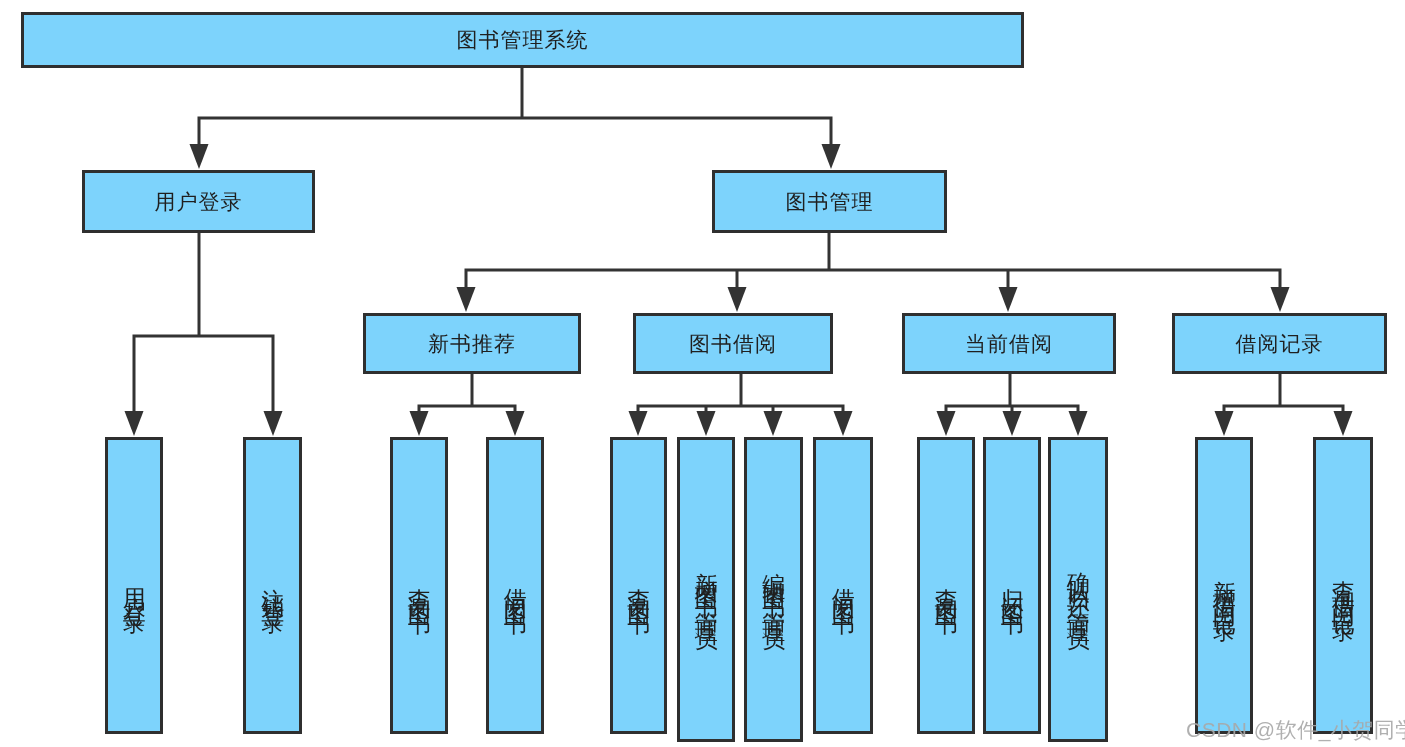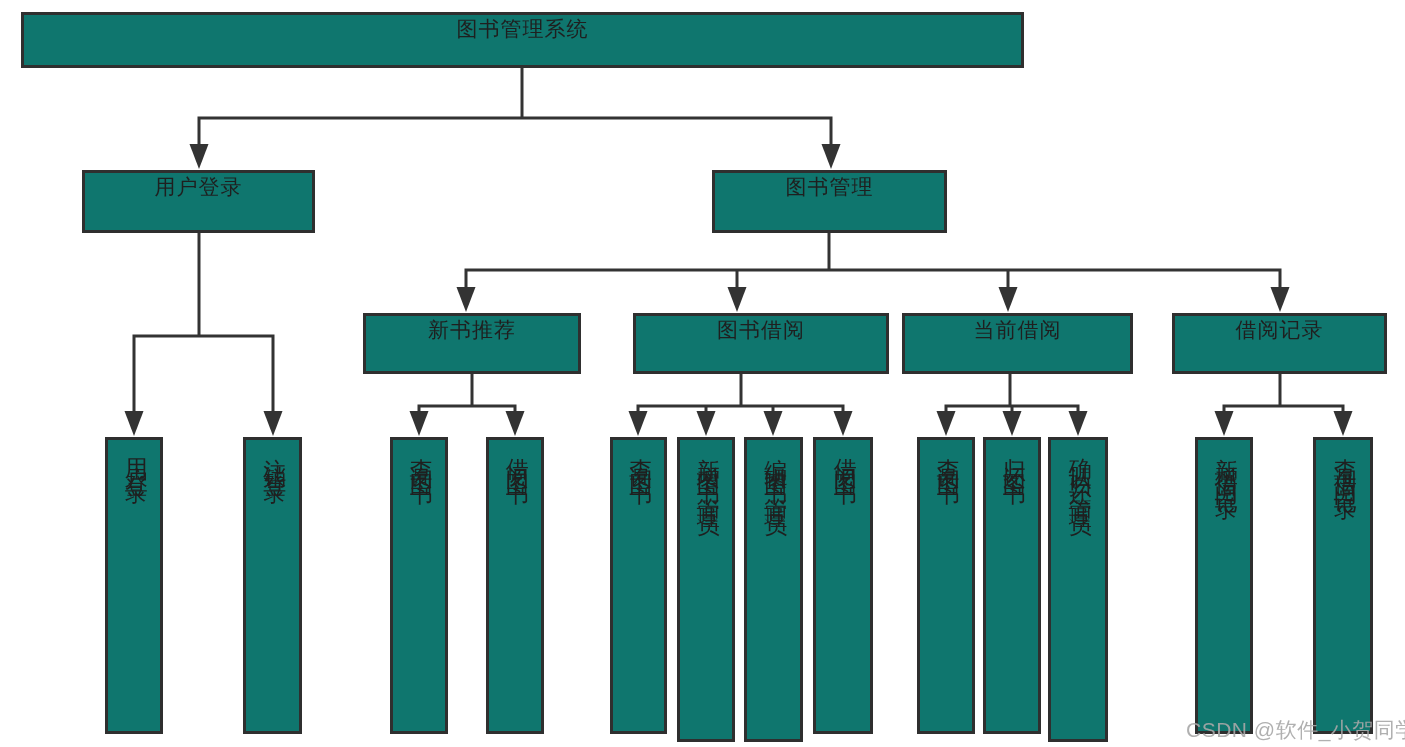--- a/index.html
+++ b/index.html
@@ -6,43 +6,42 @@
   body{
     width:1405px;height:747px;position:relative;overflow:hidden;
     background:#ffffff;
     font-family:"Liberation Sans", sans-serif;
     color:#1f1f1f;
   }
   #stage{position:absolute;inset:0;}
   svg.connectors{position:absolute;left:0;top:0;width:1405px;height:747px;}
   .node{
     position:absolute;box-sizing:border-box;
-    border:3px solid #2f2f2f;background:#0f766e;
-    display:flex;align-items:flex-start;justify-content:center;
+    border:3px solid #2f2f2f;background:#7dd3fc;
+    display:flex;align-items:center;justify-content:center;
     text-align:center;
-    font-family:Liberation Mono, monospace;
   }
   .node .lbl{display:block;}
   .h-label{font-size:21px;letter-spacing:1px;}
   .leaf .lbl{
     writing-mode:vertical-rl;
     text-orientation:mixed;
     font-size:23px;
     letter-spacing:8px;
     line-height:1.1;
   }
   
   .n-root{left:21px;top:12px;width:1003px;height:56px;}
   
   .n-user{left:82px;top:170px;width:233px;height:63px;}
   .n-mgmt{left:712px;top:170px;width:235px;height:63px;}
   
   .n-newbook{left:363px;top:313px;width:218px;height:61px;}
-  .n-borrow{left:633px;top:313px;width:256px;height:61px;}
-  .n-current{left:902px;top:313px;width:231px;height:61px;}
+  .n-borrow{left:633px;top:313px;width:200px;height:61px;}
+  .n-current{left:902px;top:313px;width:214px;height:61px;}
   .n-records{left:1172px;top:313px;width:215px;height:61px;}
   
   .leaf{top:437px;height:297px;}
   .leaf.tall{height:305px;}
   .n-user-login{left:105px;width:58px;}
   .n-logout{left:243px;width:59px;}
   .n-nb-query{left:390px;width:58px;}
   .n-nb-borrow{left:486px;width:58px;}
   .n-bw-query{left:610px;width:57px;}
   .n-bw-add{left:677px;width:58px;}

